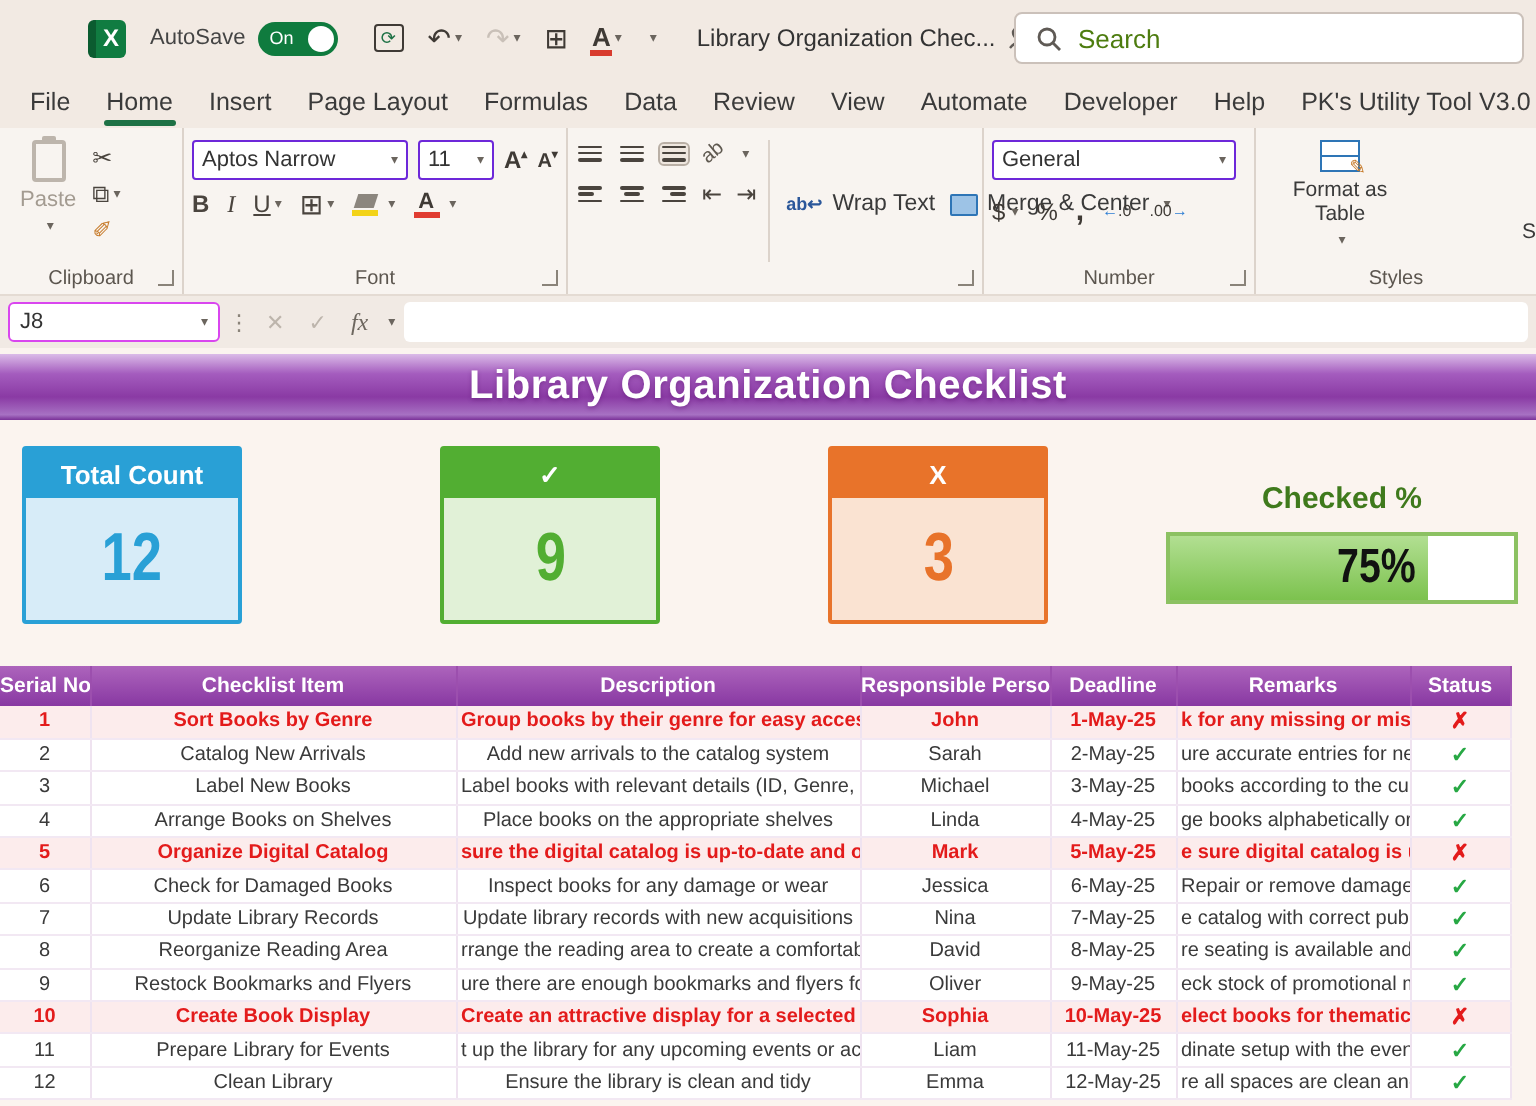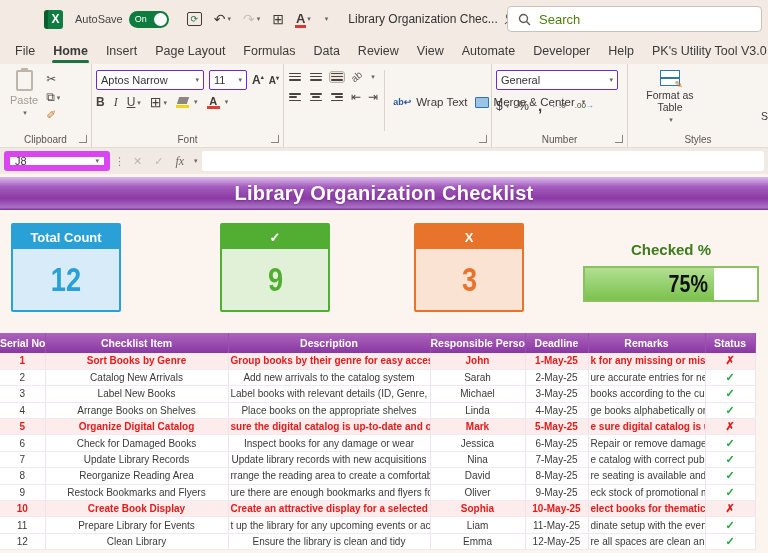--- a/index.html
+++ b/index.html
@@ -30,21 +30,21 @@
   .tb-small { font-size:11.5px; color:#444; margin:0 3px; }
   .searchbox { position:absolute; right:6px; top:6px; width:255px; height:26px; background:#fff;
     border:1px solid #CBC1BA; border-radius:4px; display:flex; align-items:center;
     padding-left:10px; cursor:text; }
   .searchbox span { font-size:13px; color:#4d7c0f; margin-left:8px; }
 
   
   .menubar { position:absolute; top:38px; left:0; width:768px; height:26px; background:#F2EAE3;
     display:flex; align-items:center; padding-left:6px; }
   .mtab { font-size:12.5px; color:#3a3a3a; padding:4px 9px 5px; cursor:pointer; position:relative; white-space:nowrap; }
-  .mtab.active { font-weight:bold; }
+  .mtab.active { font-weight:normal; }
   .mtab.active::after { content:""; position:absolute; left:8px; right:8px; bottom:0;
     height:3px; background:#1E7145; border-radius:2px; }
 
   
   .ribbon { position:absolute; top:64px; left:0; width:768px; height:84px; background:#F8F4F0;
     display:flex; border-bottom:1px solid #E4DBD3; }
   .rgroup { position:relative; height:100%; border-right:1px solid #DCD3CB; padding:6px 4px 16px; }
   .glabel { position:absolute; bottom:2px; left:0; right:0; text-align:center;
     font-size:10px; color:#5c564f; }
   .launcher { position:absolute; bottom:4px; right:4px; width:8px; height:8px;
@@ -116,21 +116,21 @@
   .cf-ic i.r { background:#E25C5C; } .cf-ic i.b { background:#6C8FD8; }
   .fat-ic { width:20px; height:16px; border:1.5px solid #2E75B6; position:relative;
     background:linear-gradient(#fff 45%, #2E75B6 45%, #2E75B6 55%, #fff 55%),
                linear-gradient(90deg,#fff 45%, #2E75B6 45%, #2E75B6 55%, #fff 55%); }
   .fat-ic .pen { position:absolute; right:-4px; bottom:-5px; font-size:10px; color:#C77B2B; }
   .partial-s { position:absolute; right:0; top:46px; font-size:10.5px; color:#3a3a3a; }
 
   
   .formulabar { position:absolute; top:148px; left:0; width:768px; height:26px; background:#F1EAE4;
     display:flex; align-items:center; padding:0 4px; gap:4px; }
-  .namebox { width:106px; height:20px; background:#fff; border:6px solid #d946ef; border-radius:3px;
+  .namebox { width:106px; height:20px; background:#fff; border:1px solid #d946ef; border-radius:3px;
     display:flex; align-items:center; justify-content:space-between; padding:0 5px;
     font-size:11px; color:#333; cursor:text; }
   .fb-dots { color:#8a8379; font-size:11px; }
   .fb-ic { color:#BDB5AC; font-size:11px; margin:0 4px; cursor:default; }
   .fb-fx { font-family:"Liberation Serif", serif; font-style:italic; color:#6d675f; font-size:12px; }
   .fb-input { flex:1; height:20px; background:#fff; border-radius:3px; cursor:text; }
 
   
   .sheet { position:absolute; top:174px; left:0; width:768px; height:379px; background:#FBF4EF; }
   .banner { position:absolute; top:3px; left:0; width:768px; height:33px;

